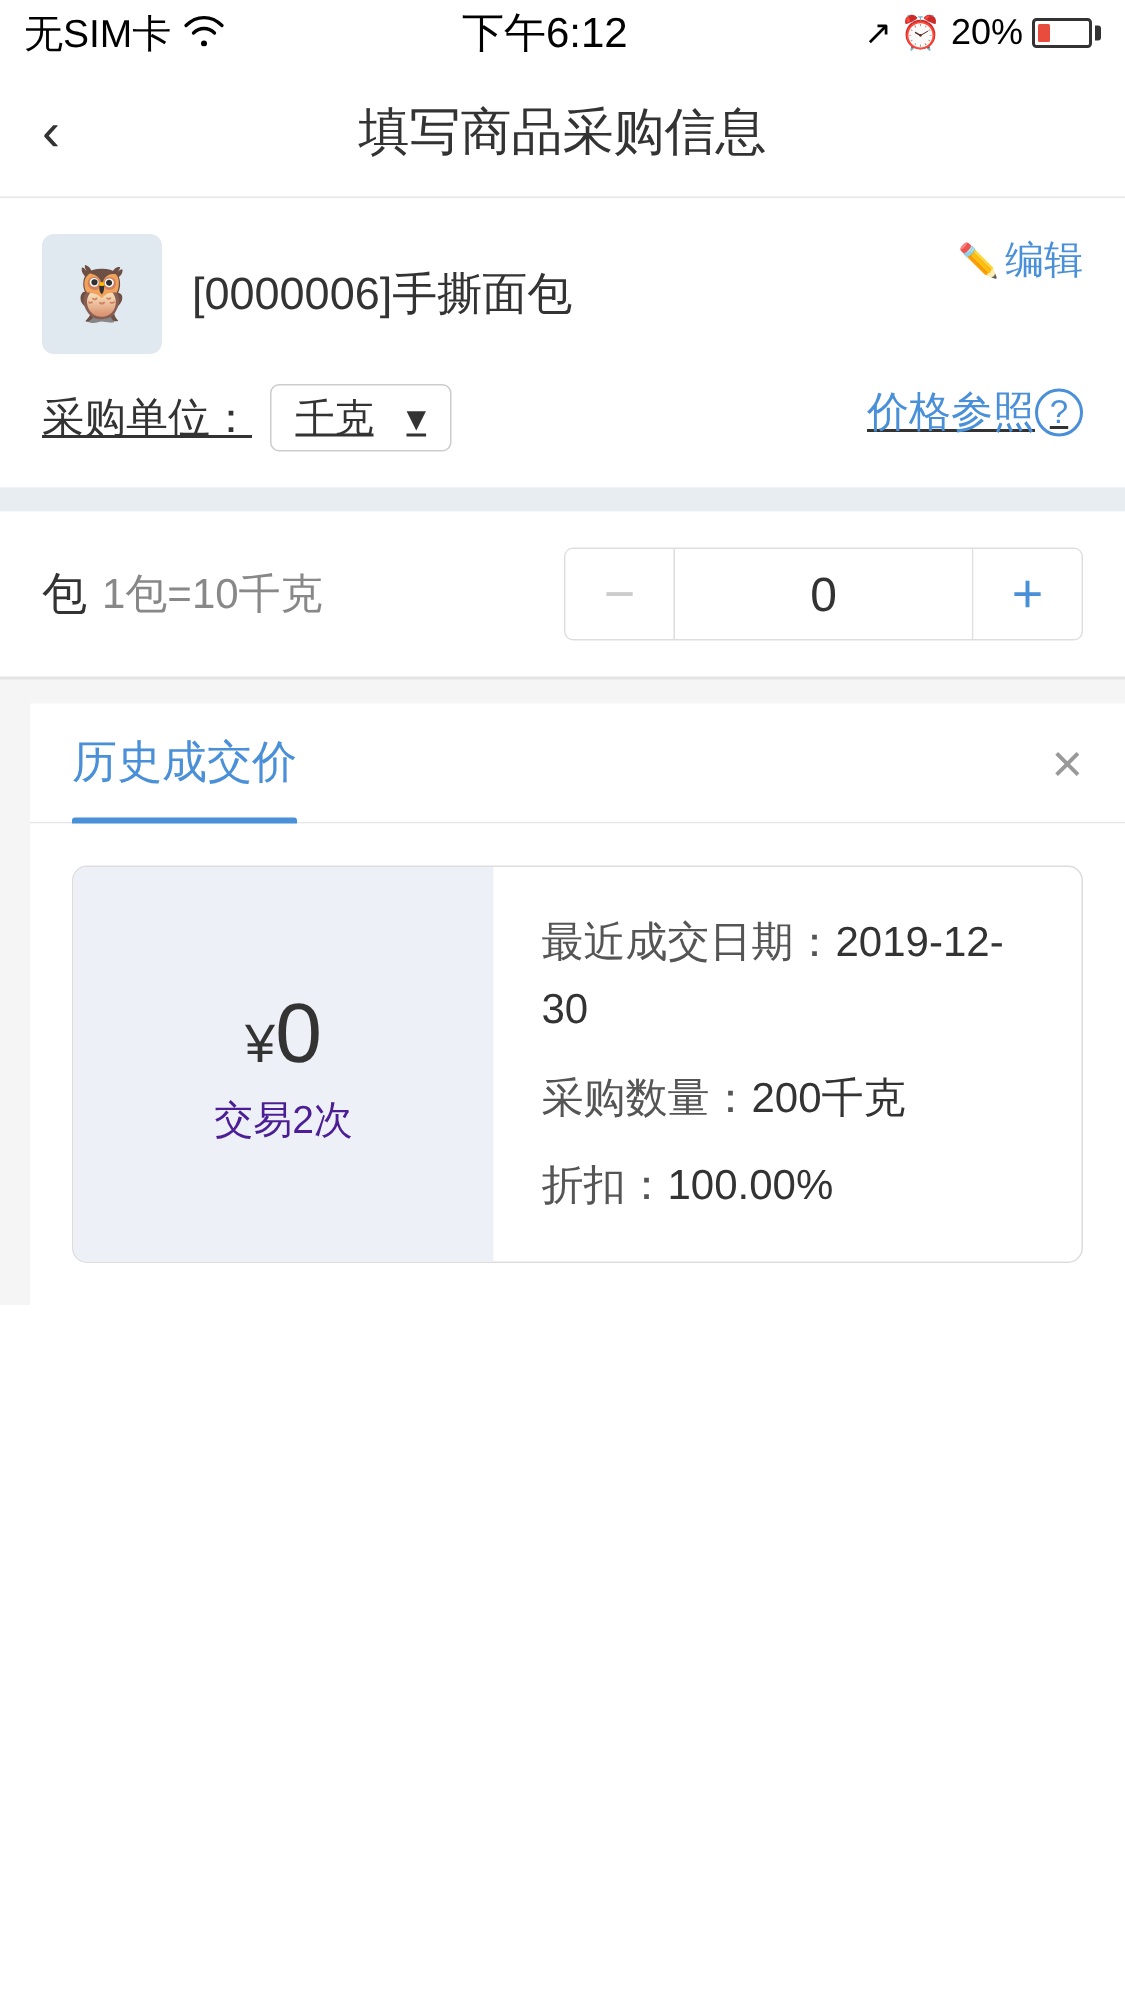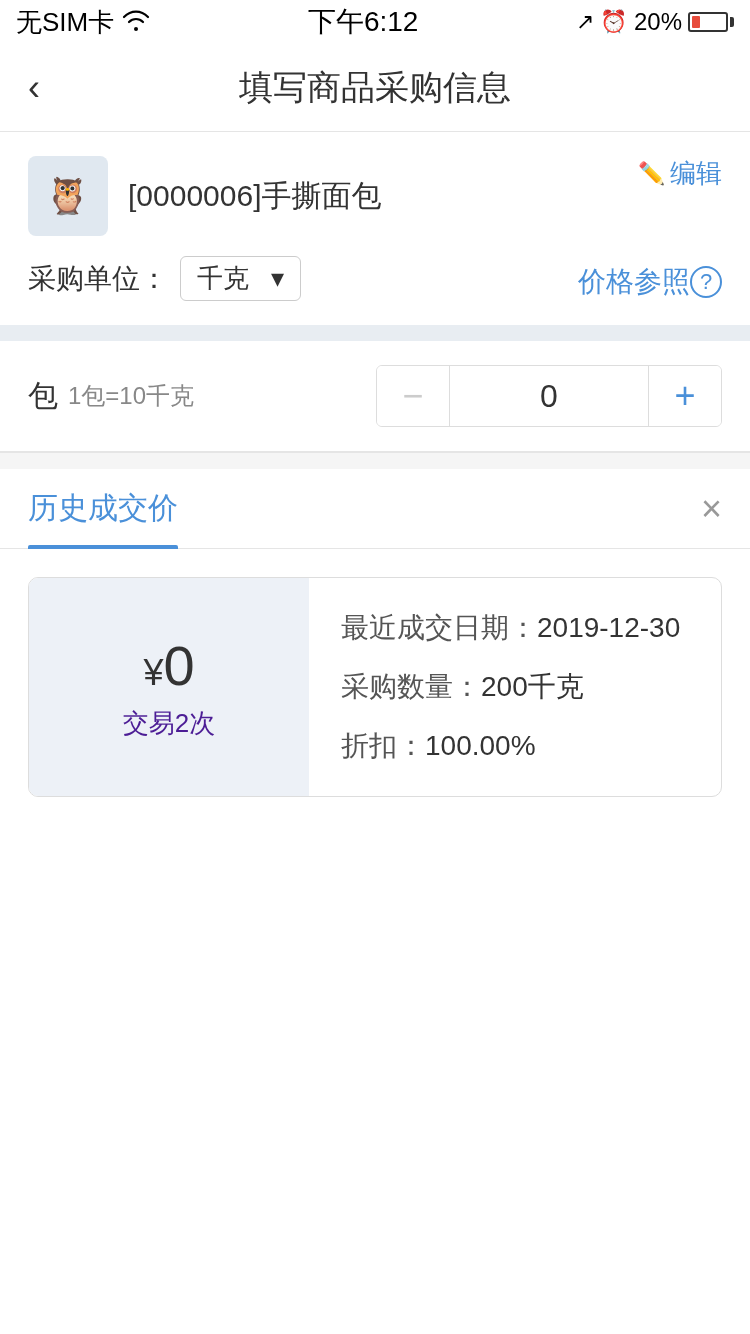--- a/index.html
+++ b/index.html
@@ -132,23 +132,24 @@
       display: flex;
       align-items: center;
       gap: 4px;
       cursor: pointer;
     }
     .edit-icon-small {
       font-size: 22px;
     }
     .product-unit-row {
       display: flex;
-      align-items: flex-end;
+      align-items: flex-start;
       justify-content: space-between;
       margin-top: 20px;
+      text-decoration: underline;
     }
     .unit-label {
       font-size: 28px;
       color: #333;
     }
     .unit-select {
       border: 1px solid #ccc;
       border-radius: 6px;
       padding: 4px 16px;
       font-size: 26px;
@@ -195,21 +196,21 @@
       padding: 24px 28px;
     }
     .quantity-label {
       font-size: 28px;
       color: #555;
       display: flex;
       align-items: center;
       gap: 10px;
     }
     .quantity-unit-tag {
-      font-size: 24px;
+      font-size: 28px;
       color: #888;
     }
     .quantity-controls {
       display: flex;
       align-items: center;
       gap: 0;
       border: 1px solid #ddd;
       border-radius: 6px;
       overflow: hidden;
     }
@@ -241,20 +242,21 @@
     .divider-line {
       width: 100%;
       height: 2px;
       background: #e5e5e5;
     }
 
     
     .tabs-section {
       background: #fff;
       margin-top: 16px;
+      margin-left: 20px;
     }
     .tabs-header {
       display: flex;
       align-items: center;
       justify-content: space-between;
       padding: 0 28px;
       border-bottom: 1px solid #e5e5e5;
       height: 80px;
     }
     .tabs-left {

